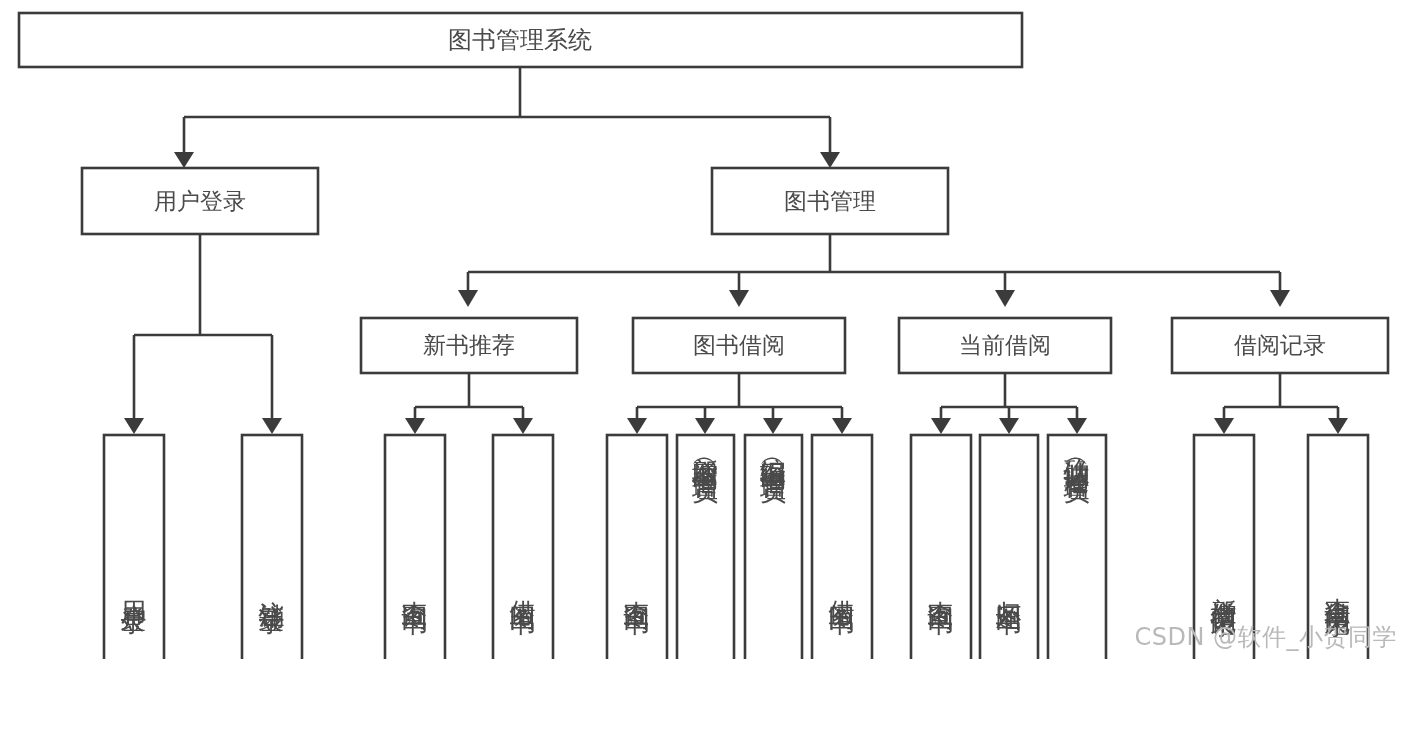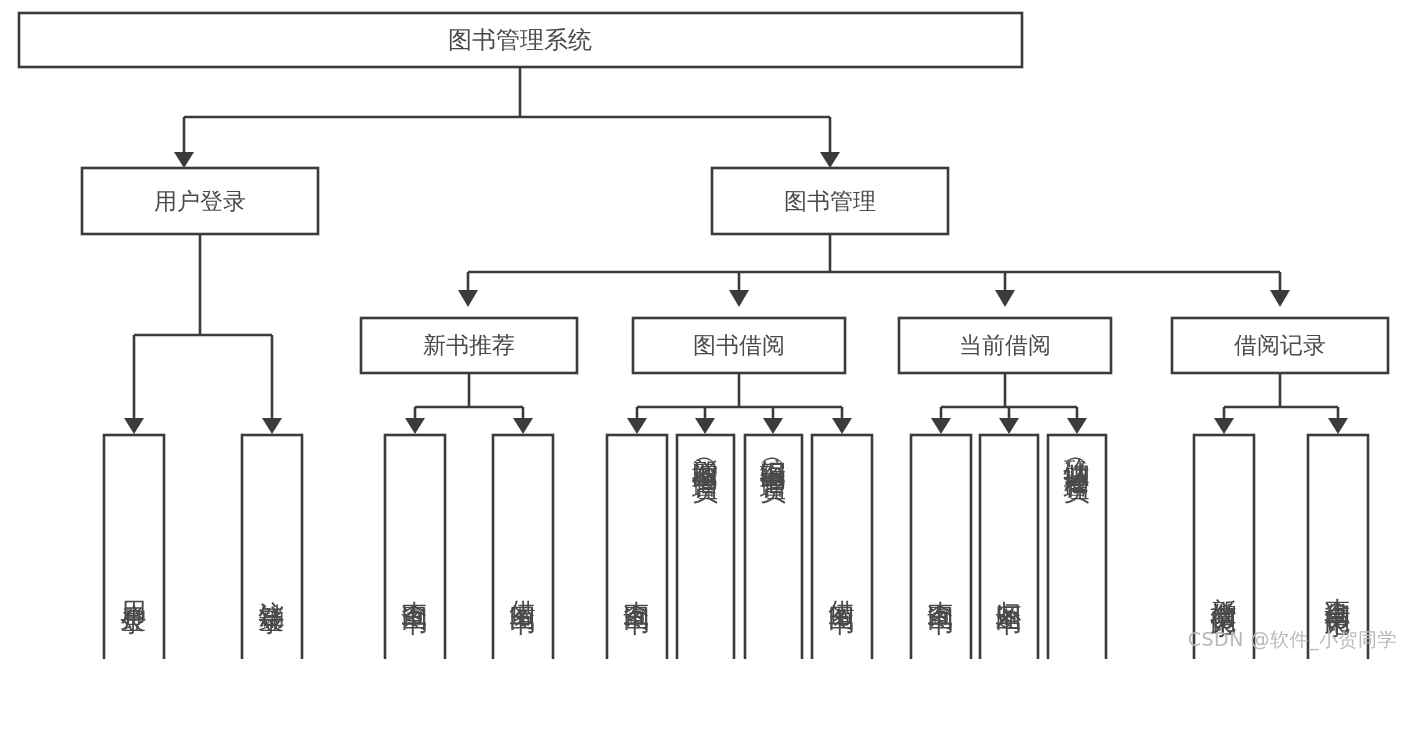--- a/index.html
+++ b/index.html
@@ -64,21 +64,21 @@
     color: #4a4a4a;
     letter-spacing: 3px;
     line-height: 1;
     white-space: nowrap;
   }
   .watermark {
     position: absolute;
     right: 8px;
     bottom: 6px;
     font-family: "DejaVu Sans", "Liberation Sans", sans-serif;
-    font-size: 19px;
+    font-size: 24px;
     color: #b9b9b9;
     letter-spacing: 0.5px;
     white-space: nowrap;
   }
 </style>
 </head>
 <body>
 
 <div id="canvas">
 

